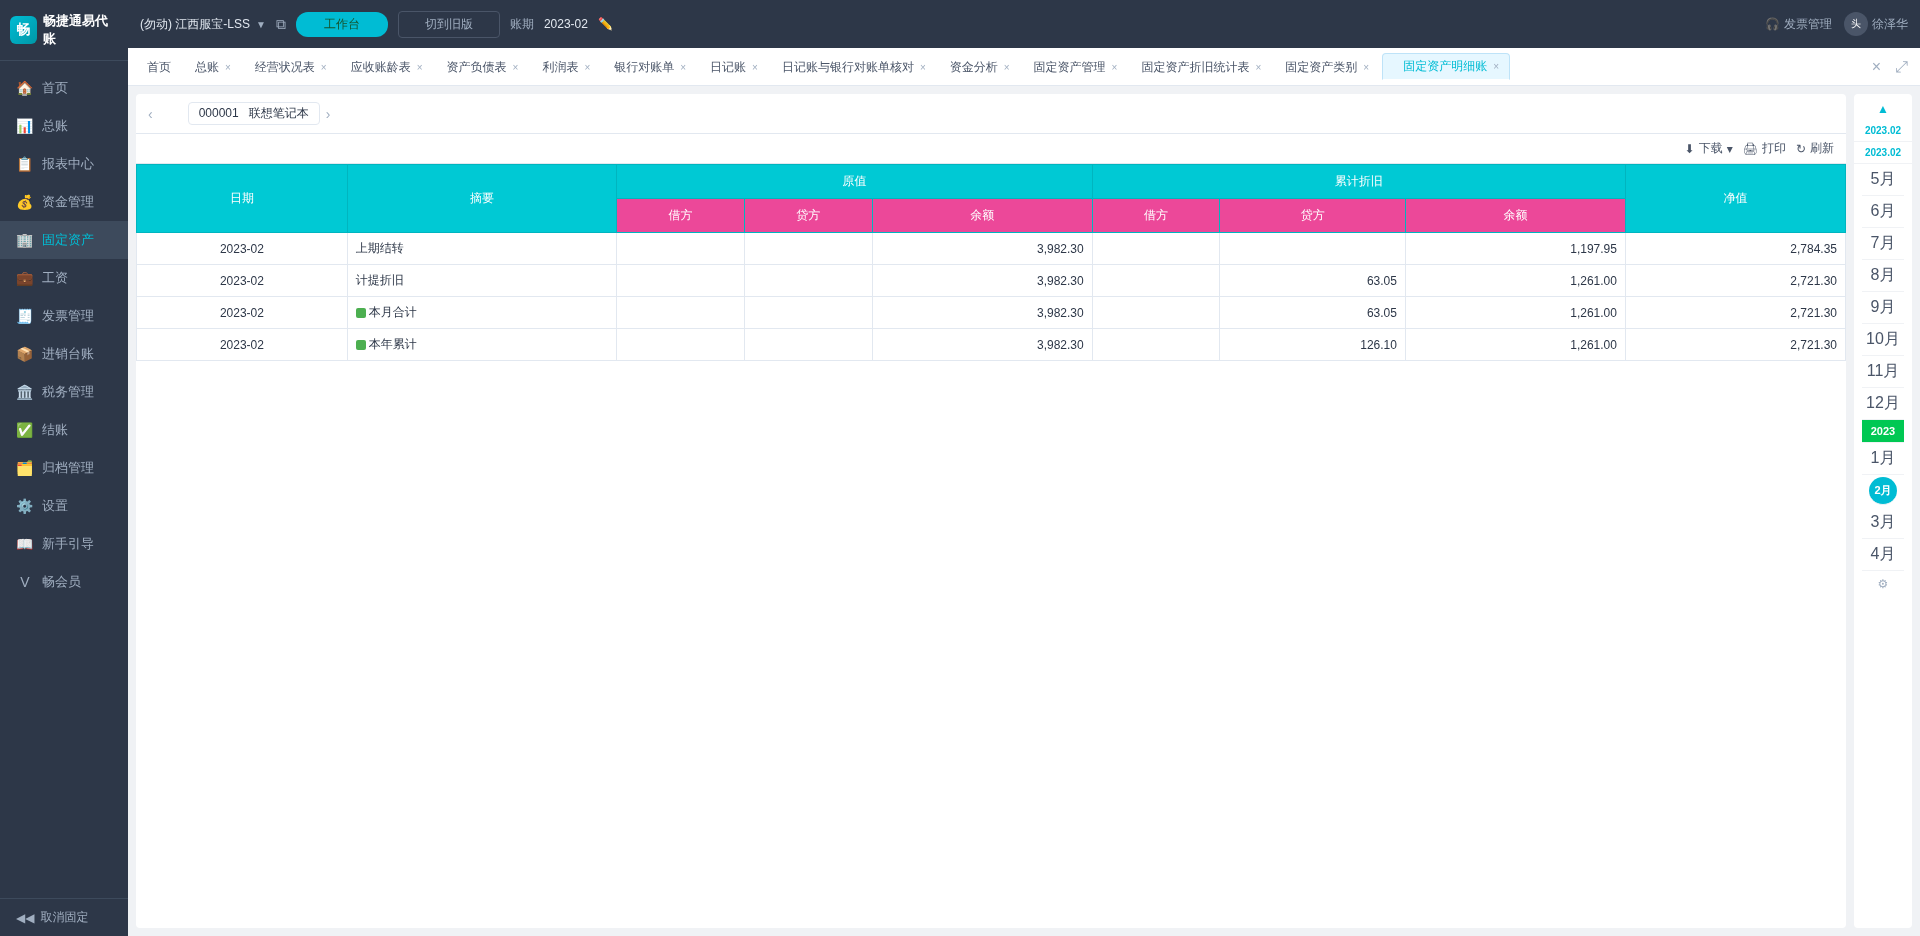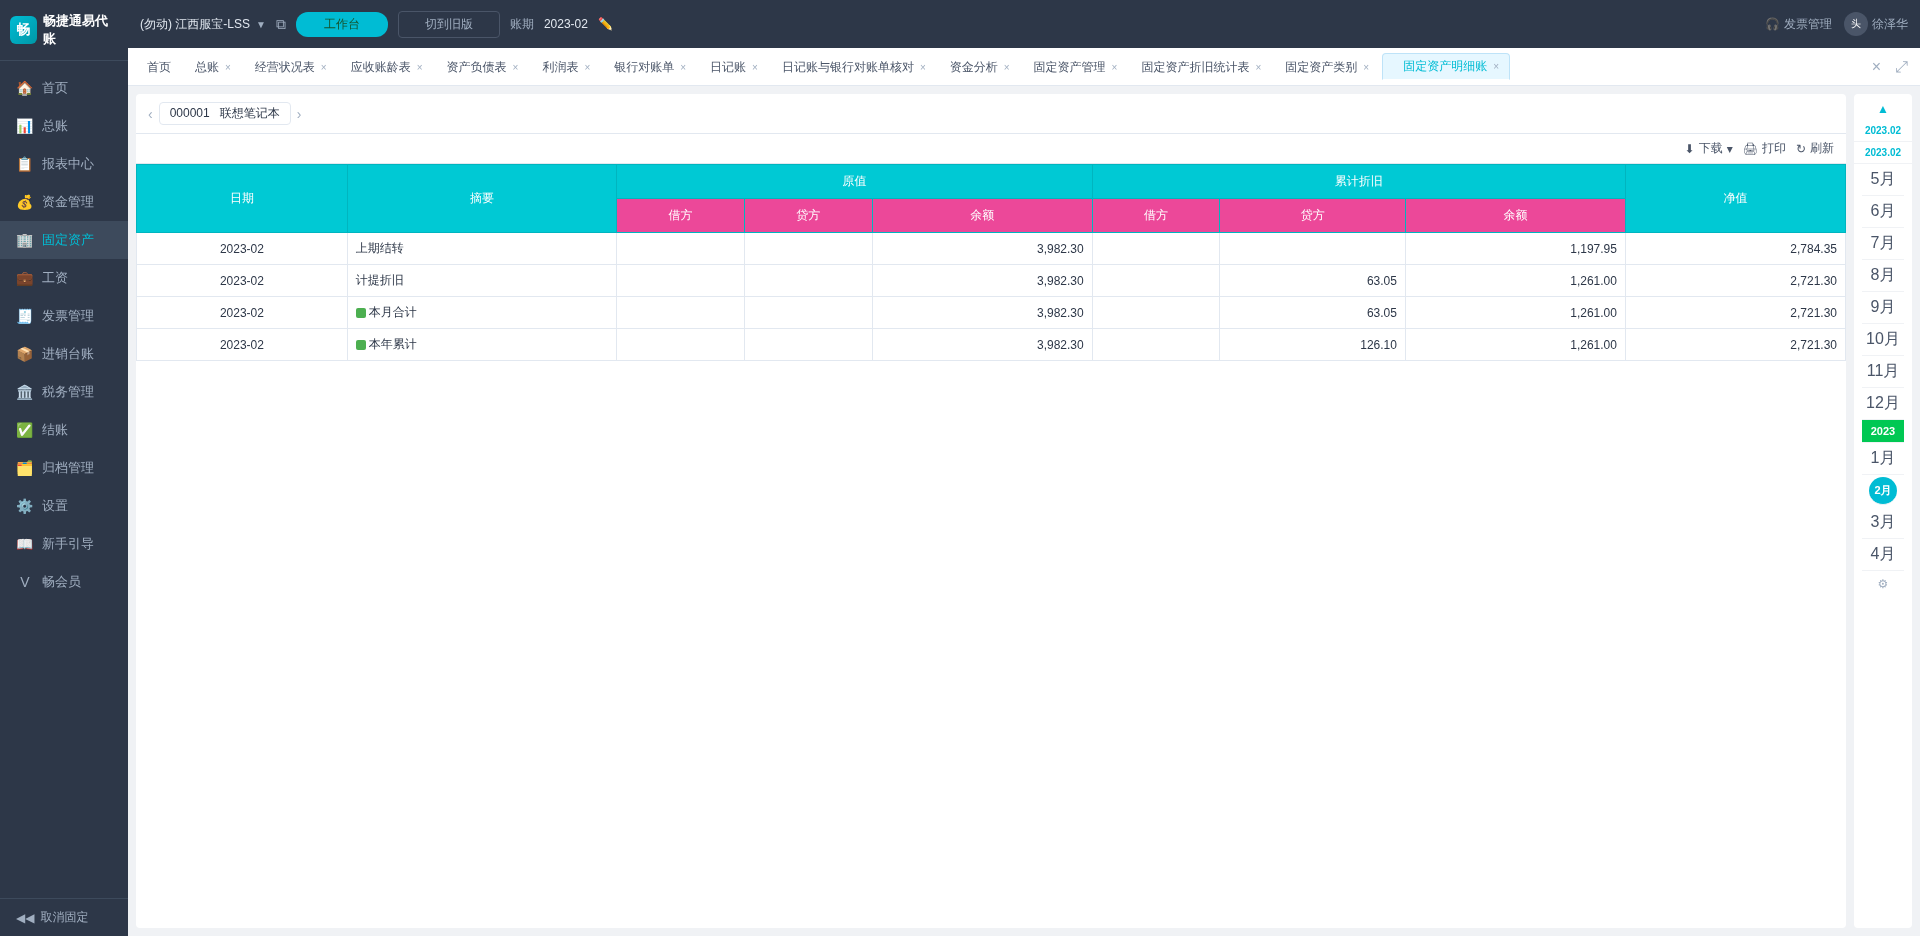--- a/index.html
+++ b/index.html
@@ -48,21 +48,21 @@
 
     
     .content { flex: 1; display: flex; overflow: hidden; background: #f0f2f5; padding: 8px; gap: 8px; }
 
     
     .main-panel { flex: 1; background: white; border-radius: 4px; display: flex; flex-direction: column; overflow: hidden; }
 
     
     .breadcrumb { display: flex; align-items: center; padding: 8px 12px; border-bottom: 1px solid #e2e8f0; gap: 6px; }
     .breadcrumb-prev { color: #a0aec0; cursor: pointer; font-size: 14px; }
-    .breadcrumb-current { background: white; border: 1px solid #e2e8f0; border-radius: 4px; padding: 2px 10px; font-size: 12px; color: #2d3748; }
+    .breadcrumb-current { background: white; border: 1px solid #e2e8f0; border-radius: 4px; padding: 2px 10px; font-size: 12px; color: #2d3748; margin-left: 29px; }
     .breadcrumb-next { color: #a0aec0; cursor: pointer; font-size: 14px; }
 
     
     .toolbar { display: flex; align-items: center; justify-content: flex-end; padding: 6px 12px; gap: 10px; border-bottom: 1px solid #e2e8f0; }
     .toolbar-btn { display: flex; align-items: center; gap: 4px; color: #4a5568; font-size: 12px; cursor: pointer; }
 
     
     .table-container { flex: 1; overflow: auto; }
     table { width: 100%; border-collapse: collapse; }
     thead tr th { background: #00c9d4; color: white; text-align: center; padding: 8px 6px; font-size: 12px; font-weight: normal; border: 1px solid #00b5bf; white-space: nowrap; }

